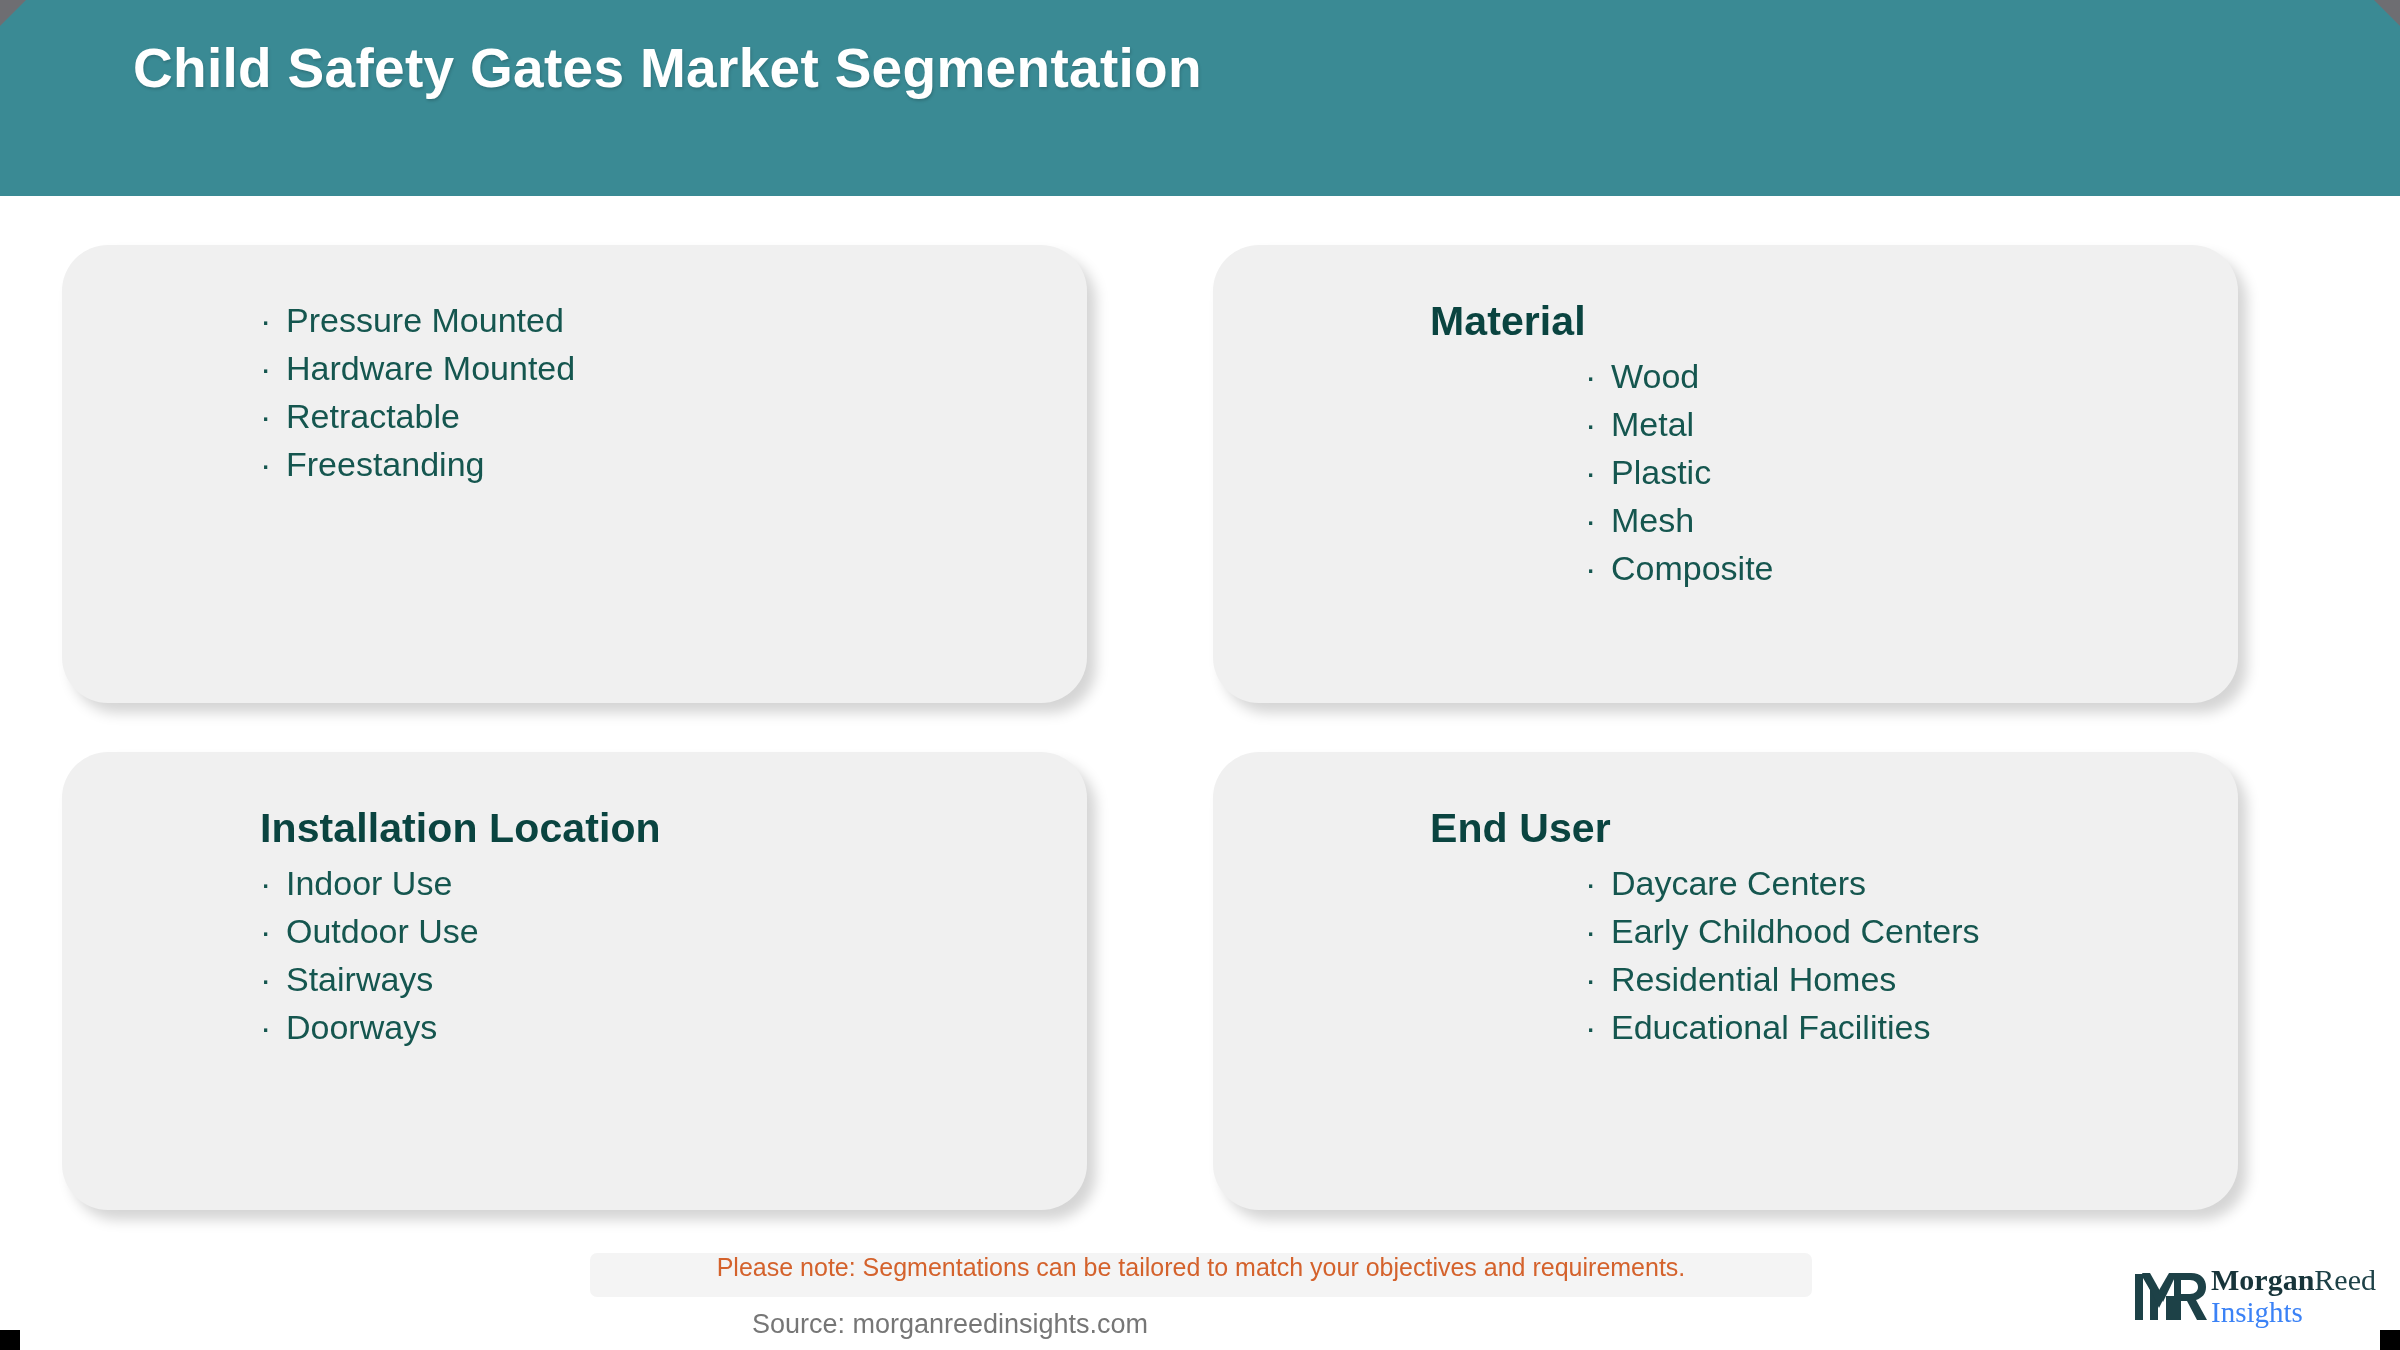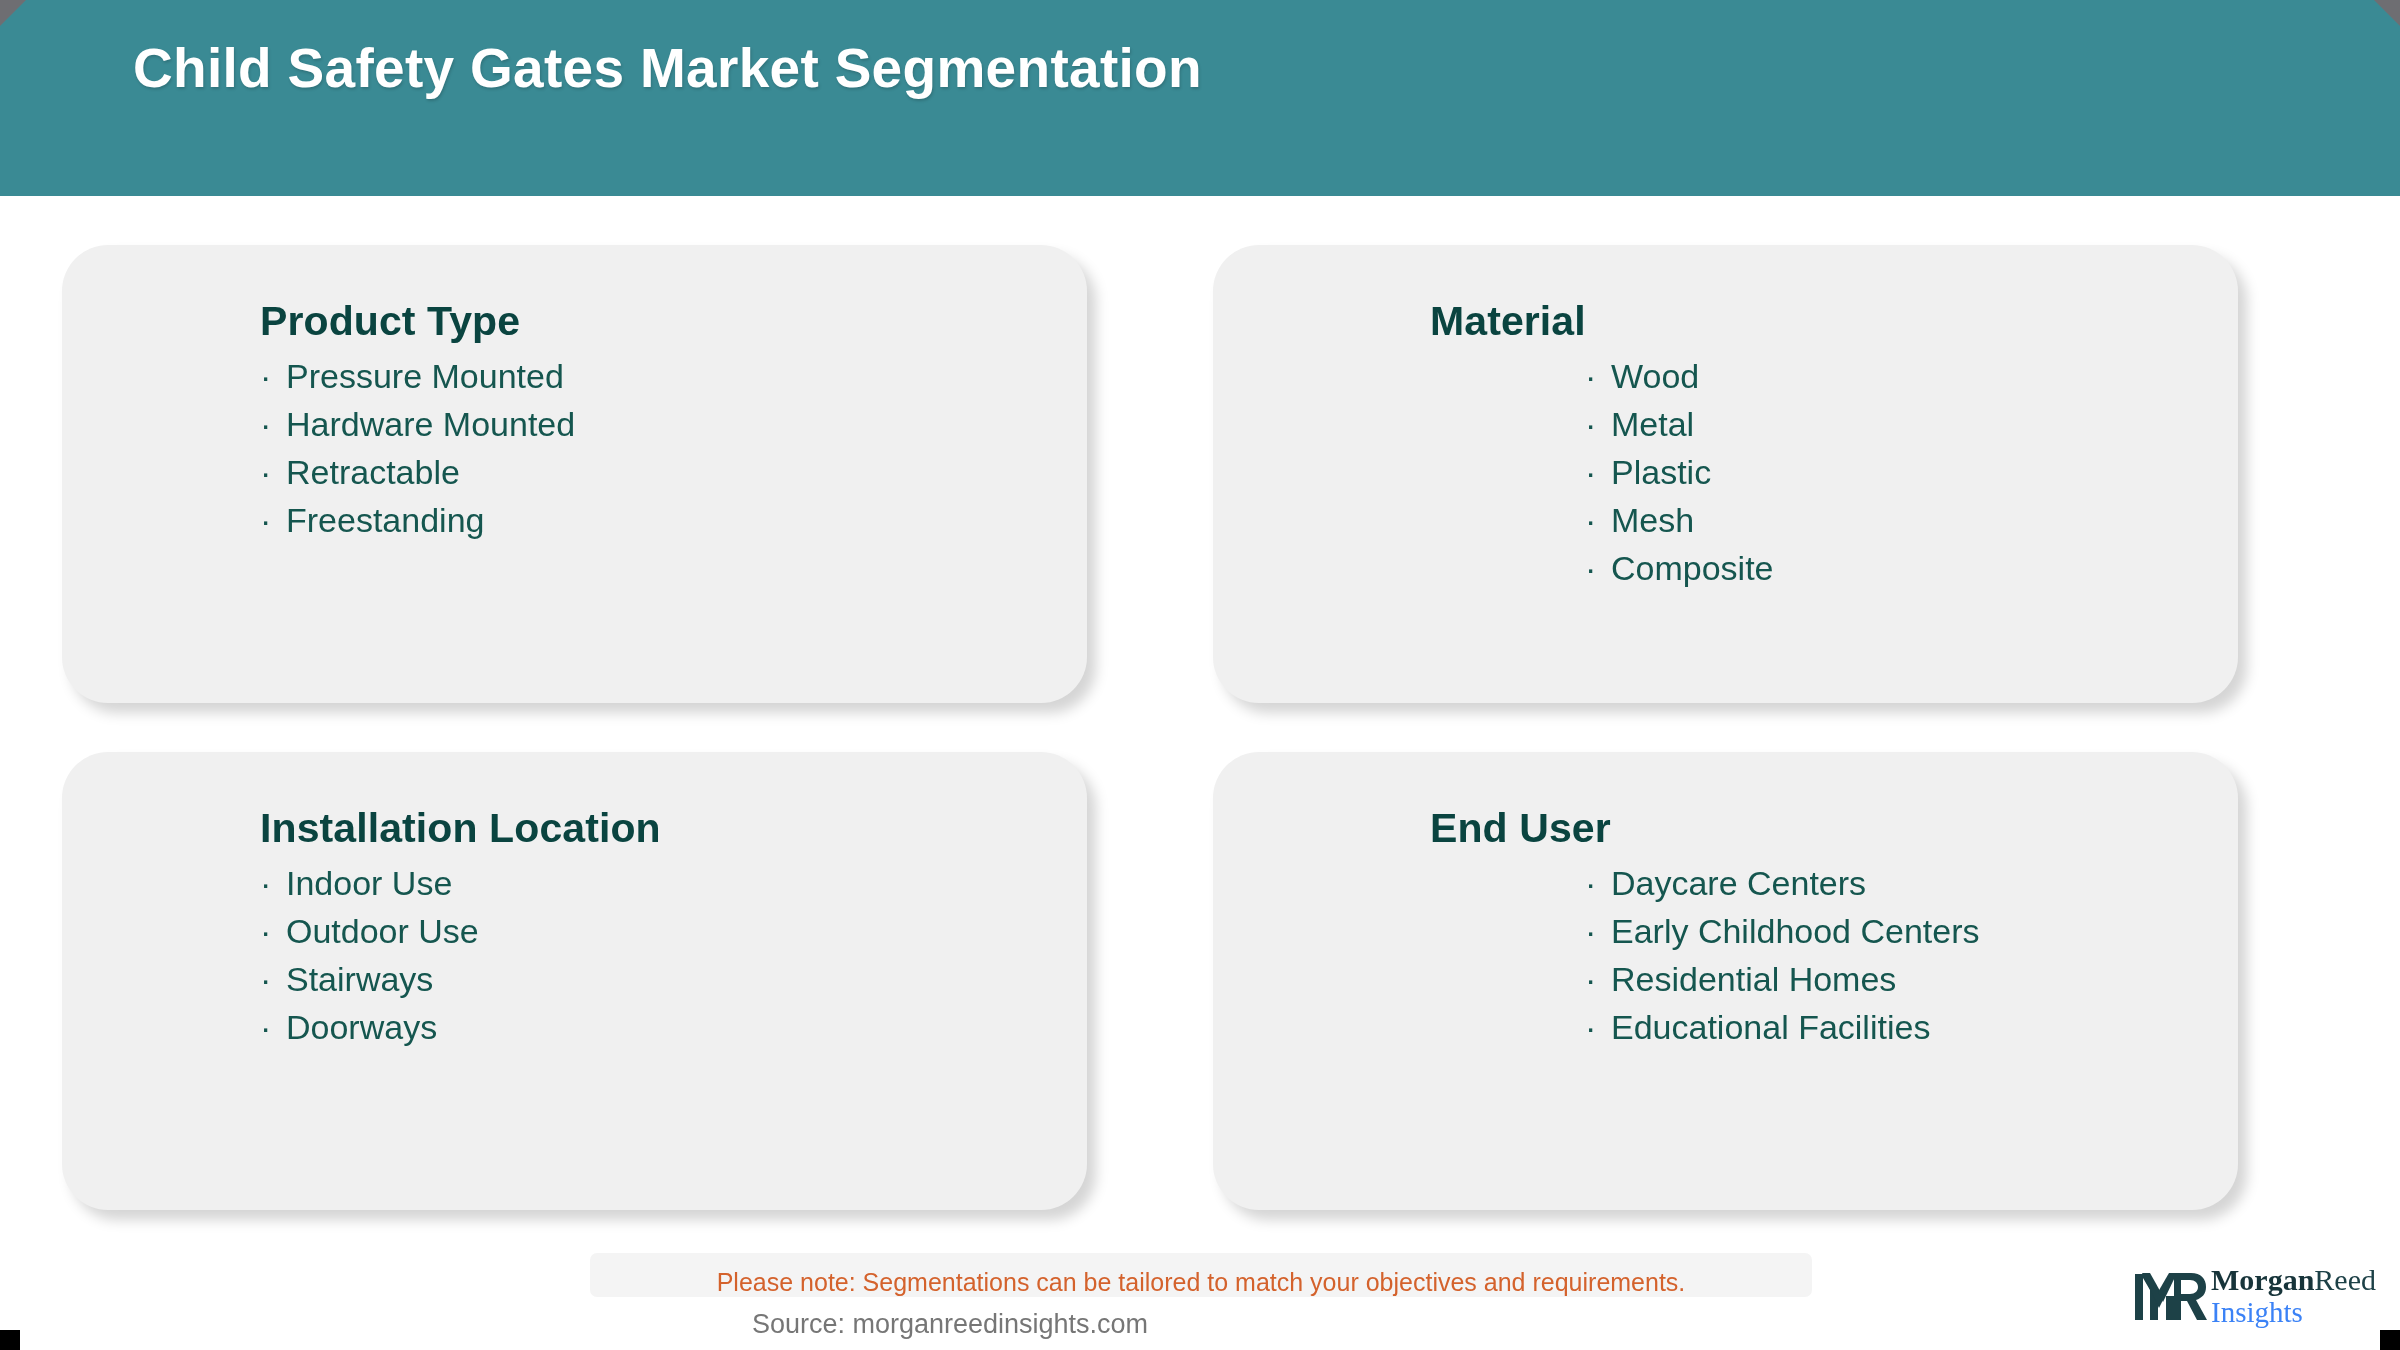--- a/index.html
+++ b/index.html
@@ -118,21 +118,21 @@
   }
   .note-pill {
     position: absolute;
     left: 590px;
     top: 20px;
     width: 1222px;
     height: 44px;
     background: #f4f4f4;
     border-radius: 7px;
     display: flex;
-    align-items: flex-end;
+    align-items: flex-start;
     justify-content: center;
   }
   .note-text {
     font-size: 25px;
     color: #d4622c;
     white-space: nowrap;
   }
   .source-text {
     position: absolute;
     left: 0;
@@ -193,21 +193,20 @@
 
 <div class="header-bar">
   <div class="corner-notch-left"></div>
   <div class="corner-notch-right"></div>
   <div class="header-title">Child Safety Gates Market Segmentation</div>
 </div>
 
 <div class="cards">
 
   <div class="card card-0">
-    <div class="card-title">Product Type</div>
     <ul class="card-list">
       <li><span class="bullet-dot">·</span><span>Pressure Mounted</span></li>
       <li><span class="bullet-dot">·</span><span>Hardware Mounted</span></li>
       <li><span class="bullet-dot">·</span><span>Retractable</span></li>
       <li><span class="bullet-dot">·</span><span>Freestanding</span></li>
     </ul>
   </div>
 
   <div class="card card-1">
     <div class="card-title">Material</div>

